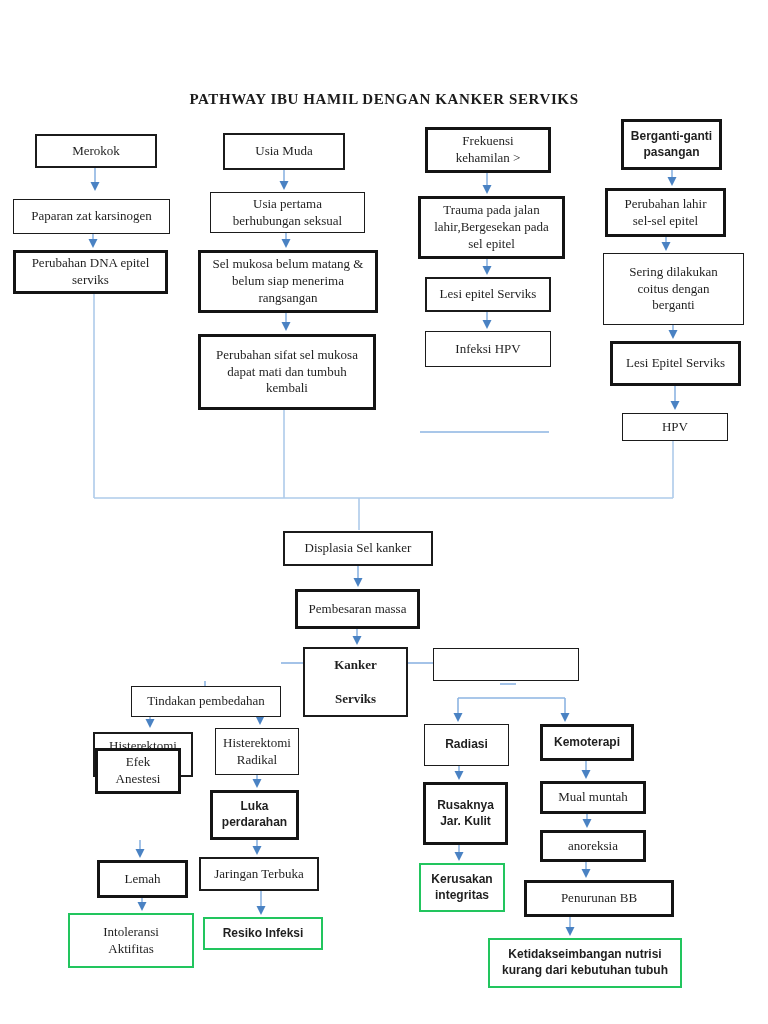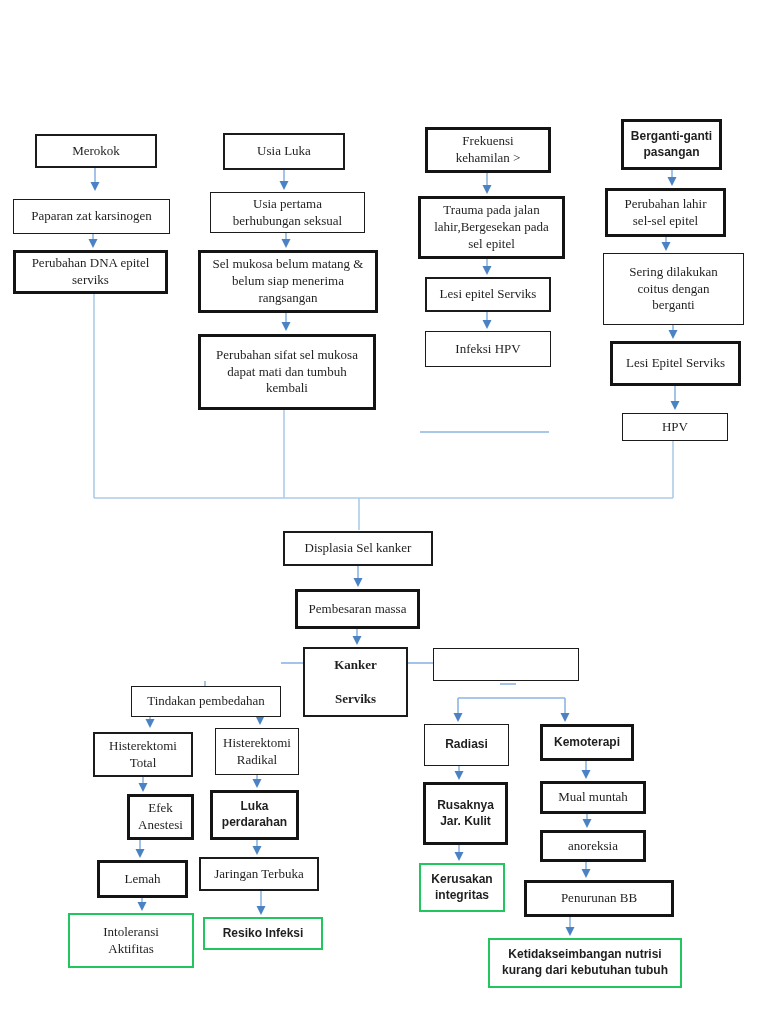--- a/index.html
+++ b/index.html
@@ -27,20 +27,21 @@
   .node.blue   { border:2px solid #22c55e; }
   .node.serif      { font-family:"Liberation Serif", serif; font-size:13px; }
   .node.bold-sans  { font-family:"Liberation Sans", sans-serif; font-weight:bold; font-size:12px; }
   .node.bold-serif { font-family:"Liberation Serif", serif; font-weight:bold; font-size:13px; }
   .node.spread { line-height:2.6; }
 </style>
 </head>
 <body>
 
 <div id="page">
+  <div id="title">PATHWAY IBU HAMIL DENGAN KANKER SERVIKS</div>
   <svg id="connector-svg" width="768" height="1024" viewBox="0 0 768 1024" xmlns="http://www.w3.org/2000/svg">
       <line x1="95" y1="168" x2="95" y2="182" stroke="#8db4e2" stroke-width="1.6"></line>
       <polygon points="95,191 90.5,182 99.5,182" fill="#4a82c3"></polygon>
       <line x1="93" y1="228" x2="93" y2="239" stroke="#8db4e2" stroke-width="1.6"></line>
       <polygon points="93,248 88.5,239 97.5,239" fill="#4a82c3"></polygon>
       <line x1="284" y1="170" x2="284" y2="181" stroke="#8db4e2" stroke-width="1.6"></line>
       <polygon points="284,190 279.5,181 288.5,181" fill="#4a82c3"></polygon>
       <line x1="286" y1="233" x2="286" y2="239" stroke="#8db4e2" stroke-width="1.6"></line>
       <polygon points="286,248 281.5,239 290.5,239" fill="#4a82c3"></polygon>
       <line x1="286" y1="313" x2="286" y2="322" stroke="#8db4e2" stroke-width="1.6"></line>
@@ -106,21 +107,21 @@
       <line x1="586" y1="862" x2="586" y2="869" stroke="#8db4e2" stroke-width="1.6"></line>
       <polygon points="586,878 581.5,869 590.5,869" fill="#4a82c3"></polygon>
       <line x1="570" y1="917" x2="570" y2="927" stroke="#8db4e2" stroke-width="1.6"></line>
       <polygon points="570,936 565.5,927 574.5,927" fill="#4a82c3"></polygon>
     </svg>
   <div id="nodes">
       <div class="node medium serif" style="left: 35px; top: 134px; width: 122px; height: 34px;">Merokok</div>
       <div class="node thin serif" style="left: 13px; top: 193px; width: 157px; height: 35px; margin-top: 6px;">Paparan zat karsinogen</div>
       <div class="node thick serif" style="left: 13px; top: 250px; width: 155px; height: 44px;">Perubahan DNA epitel
 serviks</div>
-      <div class="node medium serif" style="left: 223px; top: 133px; width: 122px; height: 37px;">Usia Luka</div>
+      <div class="node medium serif" style="left: 223px; top: 133px; width: 122px; height: 37px;">Usia Muda</div>
       <div class="node thin serif" style="left: 210px; top: 192px; width: 155px; height: 41px;">Usia pertama
 berhubungan seksual</div>
       <div class="node thick serif" style="left: 198px; top: 250px; width: 180px; height: 63px;">Sel mukosa belum matang &amp;
 belum siap menerima
 rangsangan</div>
       <div class="node thick serif" style="left: 198px; top: 334px; width: 178px; height: 76px;">Perubahan sifat sel mukosa
 dapat mati dan tumbuh
 kembali</div>
       <div class="node thick serif" style="left: 425px; top: 127px; width: 126px; height: 46px;">Frekuensi
 kehamilan &gt;</div>
@@ -141,21 +142,21 @@
       <div class="node medium serif" style="left: 283px; top: 531px; width: 150px; height: 35px;">Displasia Sel kanker</div>
       <div class="node thick serif" style="left: 295px; top: 589px; width: 125px; height: 40px;">Pembesaran massa</div>
       <div class="node medium bold-serif spread" style="left: 303px; top: 647px; width: 105px; height: 70px;">Kanker
 Serviks</div>
       <div class="node thin serif" style="left: 131px; top: 650px; width: 150px; height: 31px; margin-top: 36px;">Tindakan pembedahan</div>
       <div class="node thin serif" style="left: 433px; top: 648px; width: 146px; height: 33px;"></div>
       <div class="node medium serif" style="left: 93px; top: 732px; width: 100px; height: 45px;">Histerektomi
 Total</div>
       <div class="node thin serif" style="left: 215px; top: 728px; width: 84px; height: 47px;">Histerektomi
 Radikal</div>
-      <div class="node thick serif" style="left: 95px; top: 794px; width: 67px; height: 46px; margin-left: 32px;">Efek
+      <div class="node thick serif" style="left: 95px; top: 748px; width: 86px; height: 46px;">Efek
 Anestesi</div>
       <div class="node thick bold-sans" style="left: 210px; top: 790px; width: 89px; height: 50px;">Luka
 perdarahan</div>
       <div class="node thick serif" style="left: 97px; top: 860px; width: 91px; height: 38px;">Lemah</div>
       <div class="node medium serif" style="left: 199px; top: 857px; width: 120px; height: 34px;">Jaringan Terbuka</div>
       <div class="node blue serif" style="left: 68px; top: 913px; width: 126px; height: 55px;">Intoleransi
 Aktifitas</div>
       <div class="node blue bold-sans" style="left: 203px; top: 917px; width: 120px; height: 33px;">Resiko Infeksi</div>
       <div class="node thin bold-sans" style="left: 424px; top: 724px; width: 85px; height: 42px;">Radiasi</div>
       <div class="node thick bold-sans" style="left: 540px; top: 724px; width: 94px; height: 37px;">Kemoterapi</div>

